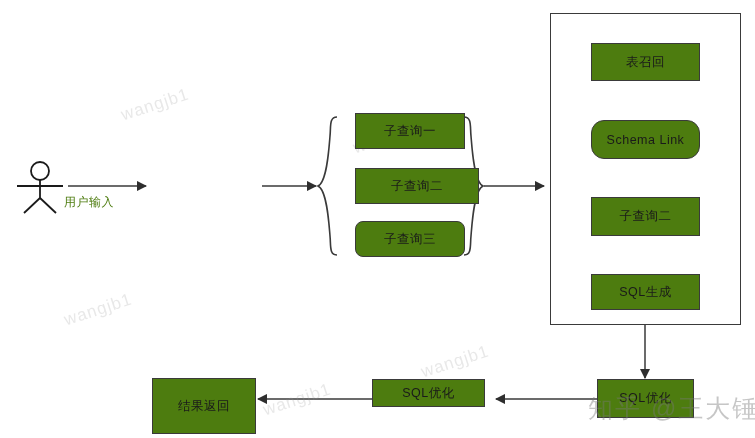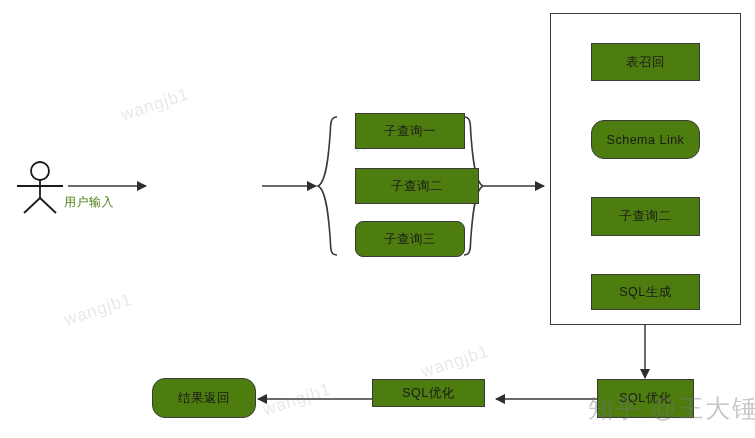--- a/index.html
+++ b/index.html
@@ -135,17 +135,17 @@
 
   <div class="panel" style="left:550px; top:13px; width:191px; height:312px;"></div>
 
   <div class="node" style="left:591px; top:43px; width:109px; height:38px;">表召回</div>
   <div class="node" style="left:591px; top:120px; width:109px; height:39px;border-radius:13px;">Schema Link</div>
   <div class="node" style="left:591px; top:197px; width:109px; height:39px;">子查询二</div>
   <div class="node" style="left:591px; top:274px; width:109px; height:36px;">SQL生成</div>
 
   <div class="node" style="left:597px; top:379px; width:97px; height:39px;">SQL优化</div>
   <div class="node" style="left:372px; top:379px; width:113px; height:28px;">SQL优化</div>
-  <div class="node" style="left:152px; top:378px; width:104px; height:40px;border-radius:13px;">结果返回</div>
+  <div class="node" style="left:152px; top:378px; width:104px; height:56px;">结果返回</div>
 
   <div class="wm-main" style="left:588px; top:392px;">知乎 @王大锤</div>
 
 </div>
 
 </body></html>

